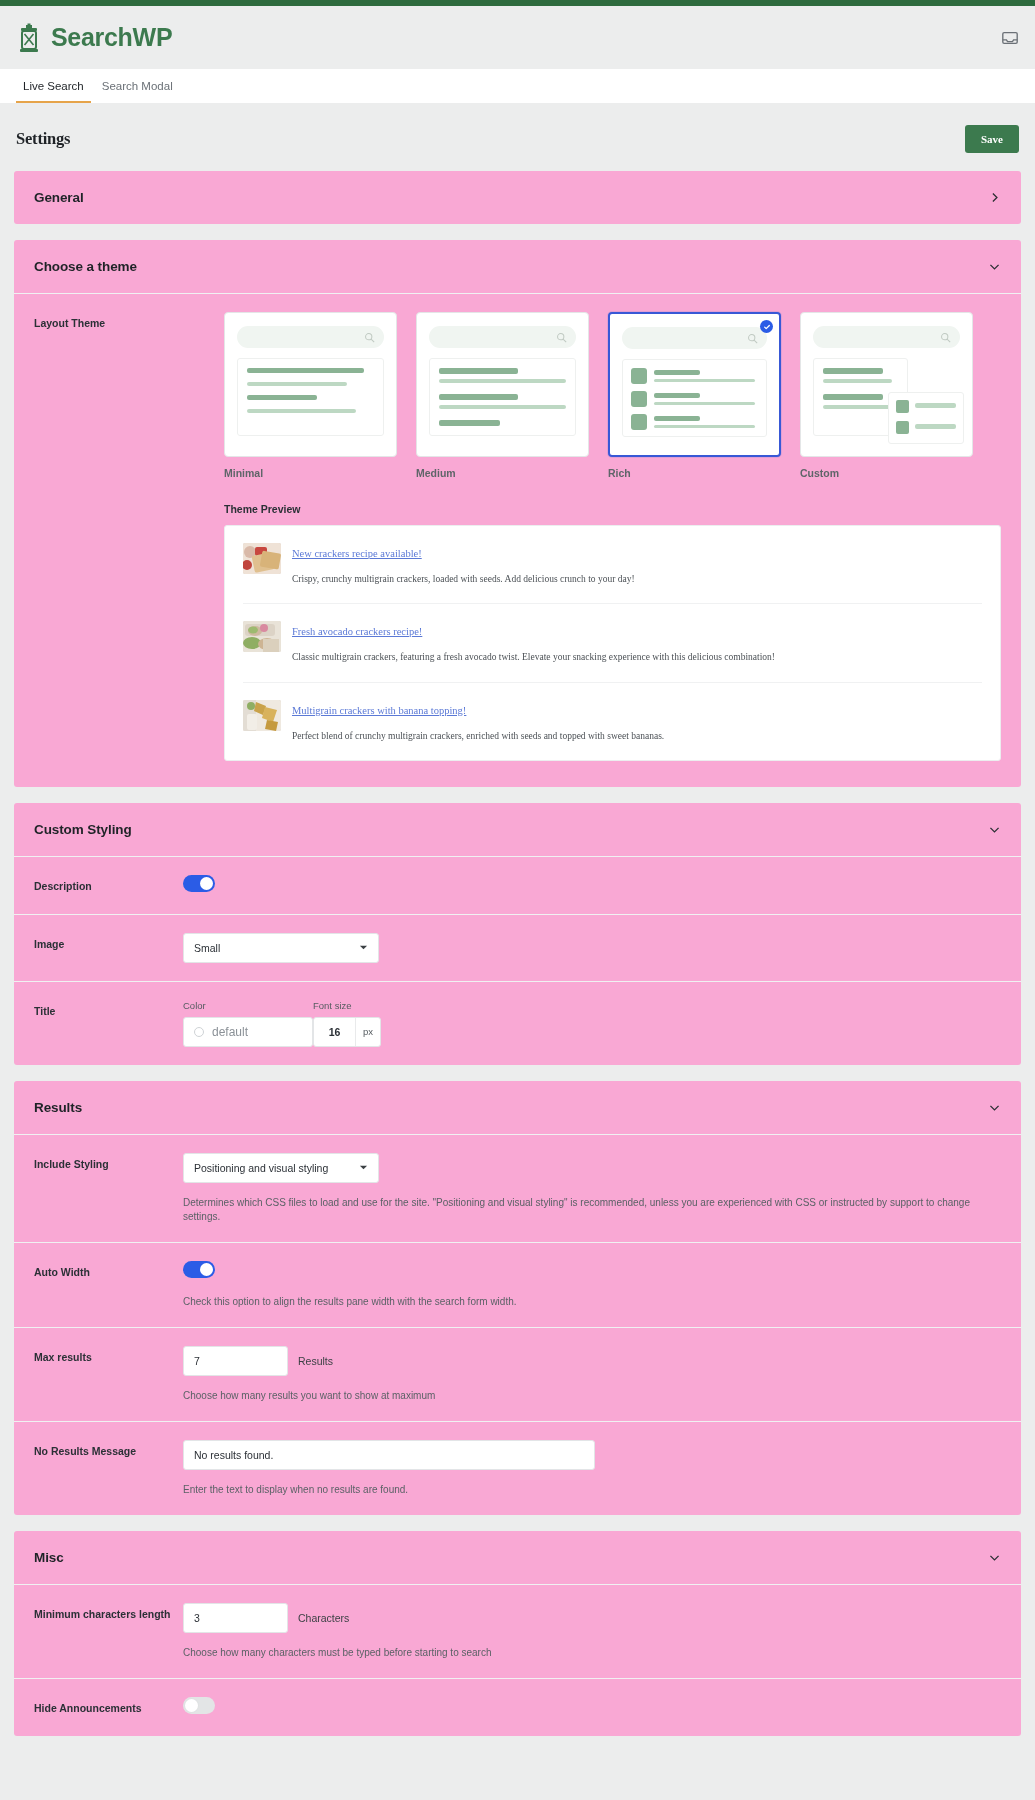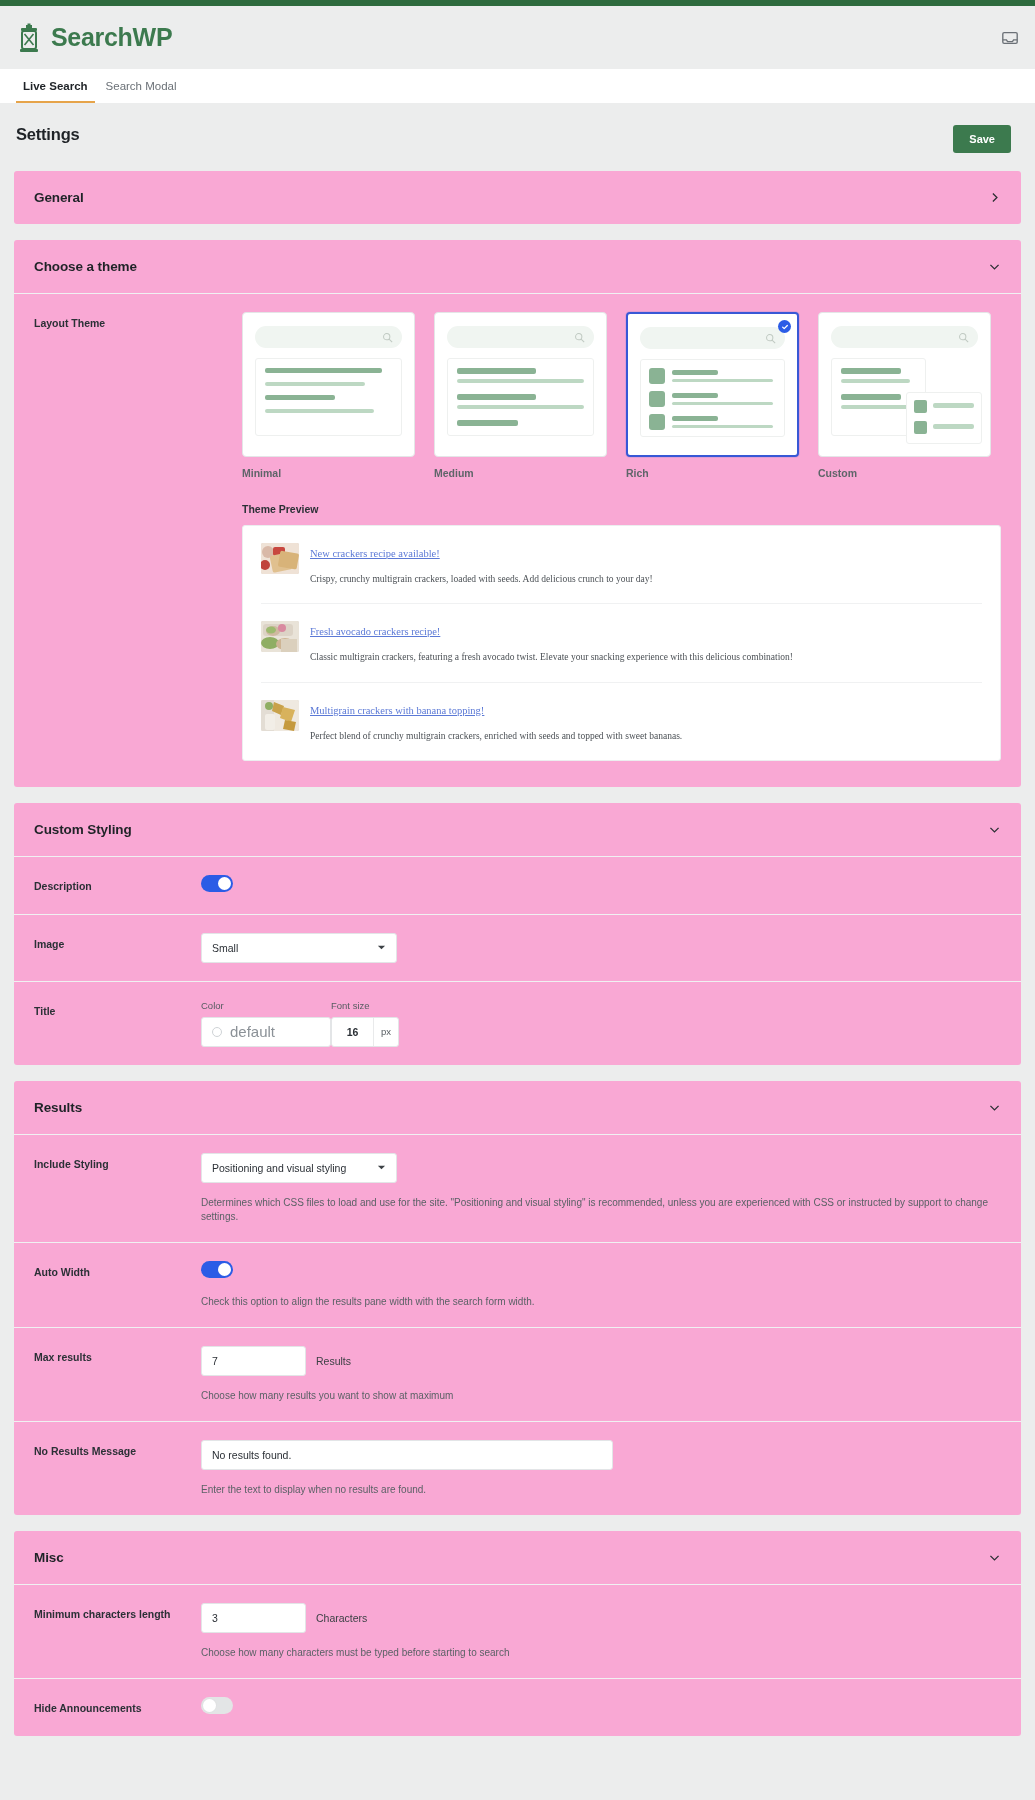--- a/index.html
+++ b/index.html
@@ -47,33 +47,35 @@
   .tab {
     display: flex;
     align-items: center;
     font-size: 11.5px;
     color: #6b7177;
     padding: 0 9px;
     position: relative;
     cursor: pointer;
     white-space: nowrap;
   }
-  .tab.active { color: #1f2327; font-weight: 700; }
+  .tab.active { color: #1f2327; font-weight: 400; }
   .tab.active::after {
     content: "";
     position: absolute;
     left: 2px; right: 2px; bottom: 0;
     height: 2px;
     background: #e6a44a;
   }
 
   
   .settings-row {
     display: flex;
-    padding: 22px 24px 18px 16px;
+    align-items: center;
+    padding: 22px 16px 18px 16px;
+    font-family: Liberation Serif, serif;
   }
   .settings-title { font-size: 16.5px; font-weight: 700; letter-spacing: -0.2px; }
   .save-btn {
     margin-left: auto;
     background: #3c7a4e;
     color: #fff;
     border: none;
     border-radius: 3px;
     font-size: 11px;
     font-weight: 700;
@@ -109,21 +111,21 @@
   .srow:last-child { border-bottom: none; }
   .srow-label {
     width: 149px;
     flex: 0 0 149px;
     font-size: 10.5px;
     font-weight: 700;
     color: #2b3036;
     padding-top: 4px;
     line-height: 1.35;
   }
-  .srow-body { flex: 1; min-width: 0; margin-left: 18px; }
+  .srow-body { flex: 1; min-width: 0; }
   .help {
     font-size: 10px;
     color: #5b6166;
     margin-top: 13px;
     line-height: 1.4;
   }
 
   
   .themes {
     display: flex;
@@ -308,21 +310,21 @@
     padding: 0 10px;
     background: #fff;
     cursor: text;
   }
   .color-swatch {
     width: 10px; height: 10px;
     border-radius: 50%;
     border: 1px solid #cfd3d6;
     background: #fff;
   }
-  .color-placeholder { font-size: 15px; color: #8b9197; }
+  .color-placeholder { font-size: 12px; color: #8b9197; }
   .numunit {
     display: flex;
     border: 1px solid #e3e5e7;
     border-radius: 3px;
     overflow: hidden;
     background: #fff;
     width: 68px;
     height: 30px;
   }
   .numunit .num {

